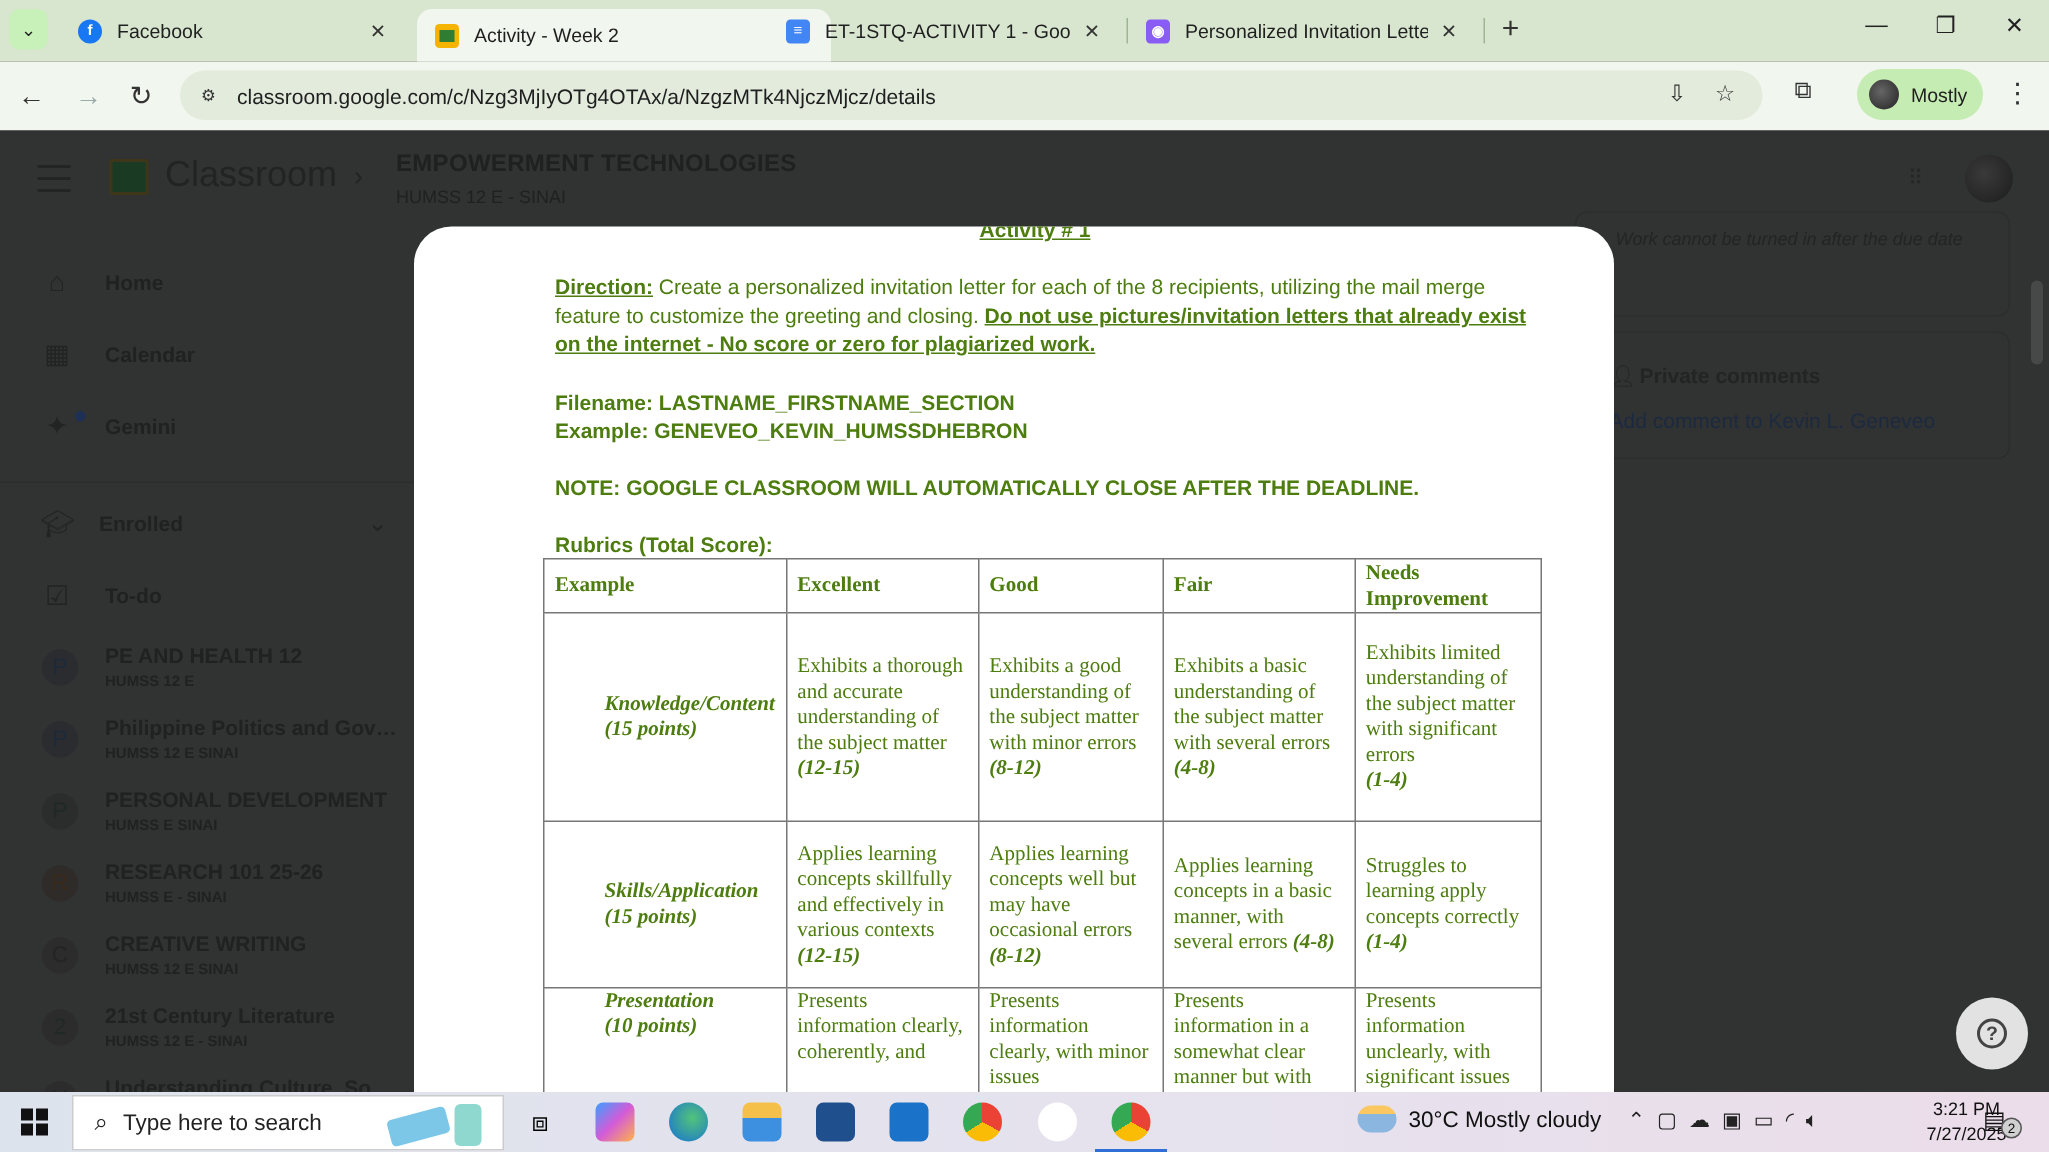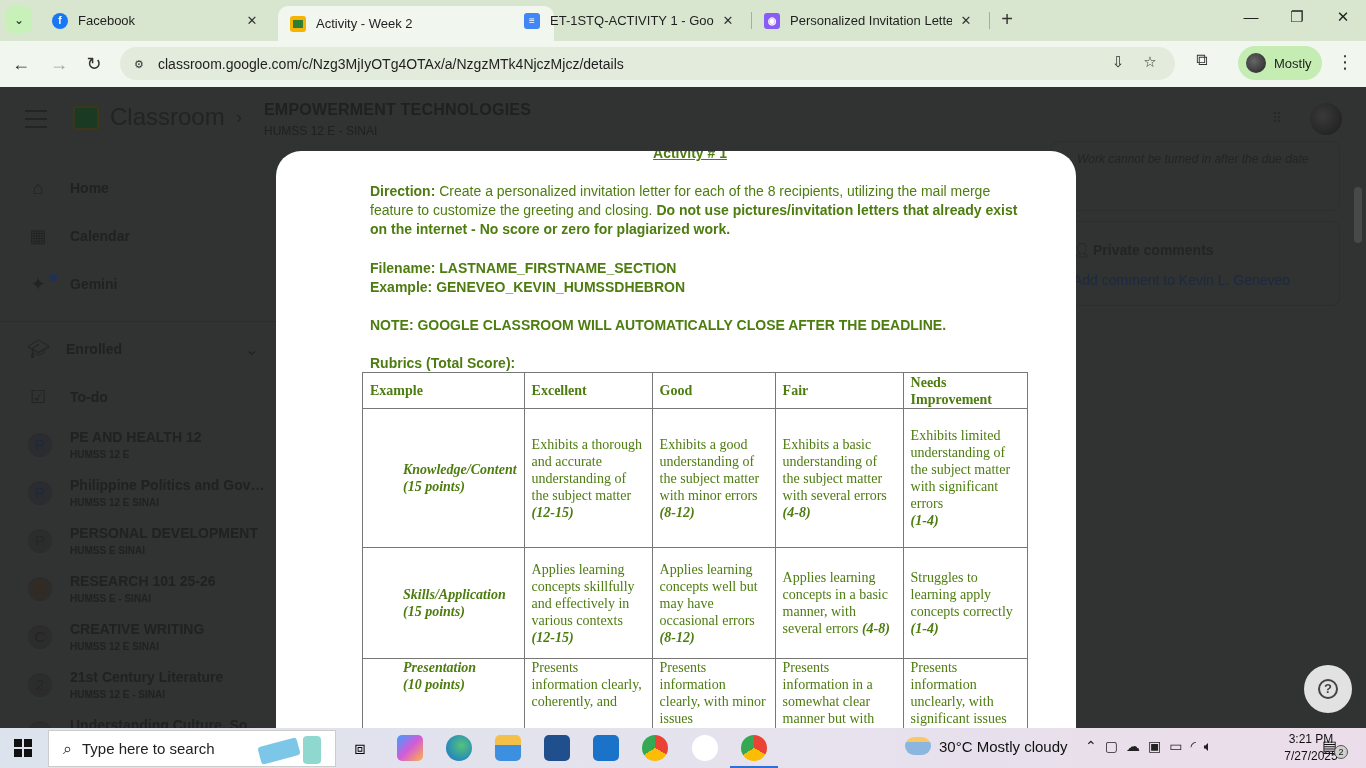--- a/index.html
+++ b/index.html
@@ -60,21 +60,21 @@
   .pc-title { position:absolute; left: 42px; top: 20px; font-size: 14px; color: #232424; font-weight: bold; }
   .pc-add { position:absolute; left: 22px; top: 50px; font-size: 14px; color: #1c2a40; white-space: nowrap; }
   .vscroll { position:absolute; left: 1354px; top: 100px; width: 8px; height: 56px; border-radius: 4px; background: #474848; }
   .help-btn { position:absolute; left: 1304px; top: 578px; width: 48px; height: 48px; border-radius: 24px; background: #e2e2e2; display:flex; align-items:center; justify-content:center; }
   .help-btn span { width: 20px; height: 20px; border: 2px solid #444; border-radius: 10px; font-size: 13px; font-weight:bold; color:#444; text-align:center; line-height: 16px; }
 
   
   .doc { position:absolute; left: 276px; top: 64px; width: 800px; height: 683px; background: #ffffff; overflow:hidden; font-family: "Liberation Sans", sans-serif; color: #4d7c0f; border-radius: 25px; }
   .doc-heading { position:absolute; left: 0; top: -6px; width: 828px; text-align:center; font-size: 14px; font-weight: bold; text-decoration: underline; }
   .doc-p { position:absolute; left: 94px; width: 650px; font-size: 14px; line-height: 19px; }
-  .doc-p b { font-weight: bold; }
+  .doc-p b { font-weight: bold; text-decoration: underline; }
   .rubric { position:absolute; left: 86px; top: 221px; border-collapse: collapse; font-family: "Liberation Serif", serif; font-size: 14px; line-height: 17px; }
   .rubric td, .rubric th { border: 1px solid #777; vertical-align: middle; padding: 0 7px; text-align: left; }
   .rubric th { font-weight: bold; height: 36px; }
   .rubric td.crit { font-weight: bold; font-style: italic; padding-left: 40px; }
   .rubric .pts { font-weight: bold; font-style: italic; }
   .cell-line { display:block; }
 
   
   .taskbar { position:absolute; left:0; top: 728px; width:1366px; height: 40px; background: linear-gradient(90deg, #dde3ec 0%, #e6e2ee 60%, #ebdde9 100%); }
   .start-btn { position:absolute; left: 14px; top: 11px; width: 18px; height: 18px; display:grid; grid-template-columns: 8px 8px; grid-gap: 2px; }

